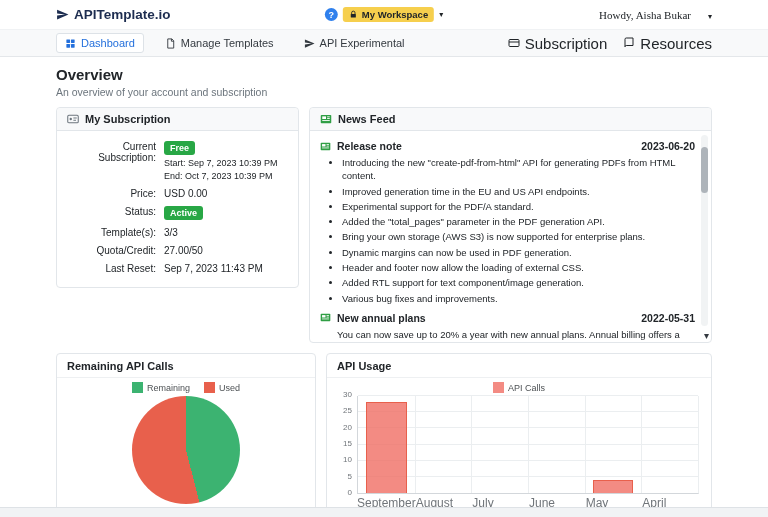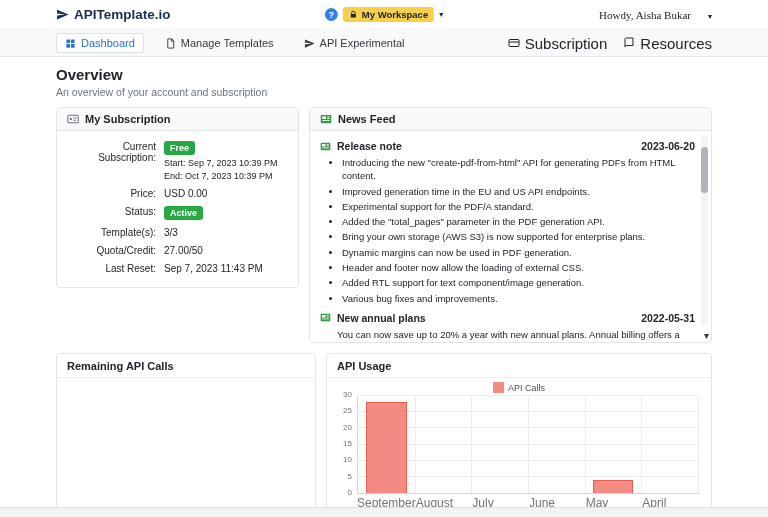--- a/index.html
+++ b/index.html
@@ -280,20 +280,33 @@
         </div>
         <div class="scroll-down">▾</div>
       </div>
     </section>
   </div>
 
   <div class="row row2">
 
     <section class="card chart-card pie-card">
       <div class="chart-title">Remaining API Calls</div>
+      <div class="chart-body">
+        <div class="legend">
+            <span class="legend-item">
+              <span class="swatch" style="background: rgb(60, 179, 113);"></span>
+              <span>Remaining</span>
+            </span>
+            <span class="legend-item">
+              <span class="swatch" style="background: rgb(232, 96, 76);"></span>
+              <span>Used</span>
+            </span>
+          </div>
+        <div class="pie" style="background: conic-gradient(rgb(60, 179, 113) 0deg, rgb(60, 179, 113) 165.6deg, rgb(232, 96, 76) 165.6deg, rgb(232, 96, 76) 360deg);"></div>
+      </div>
     </section>
 
     <section class="card chart-card bar-card">
       <div class="chart-title">API Usage</div>
       <div class="chart-body bar-body">
         <div class="legend">
             <span class="legend-item">
               <span class="swatch" style="background: rgba(240, 110, 100, 0.8);"></span>
               <span>API Calls</span>
             </span>

